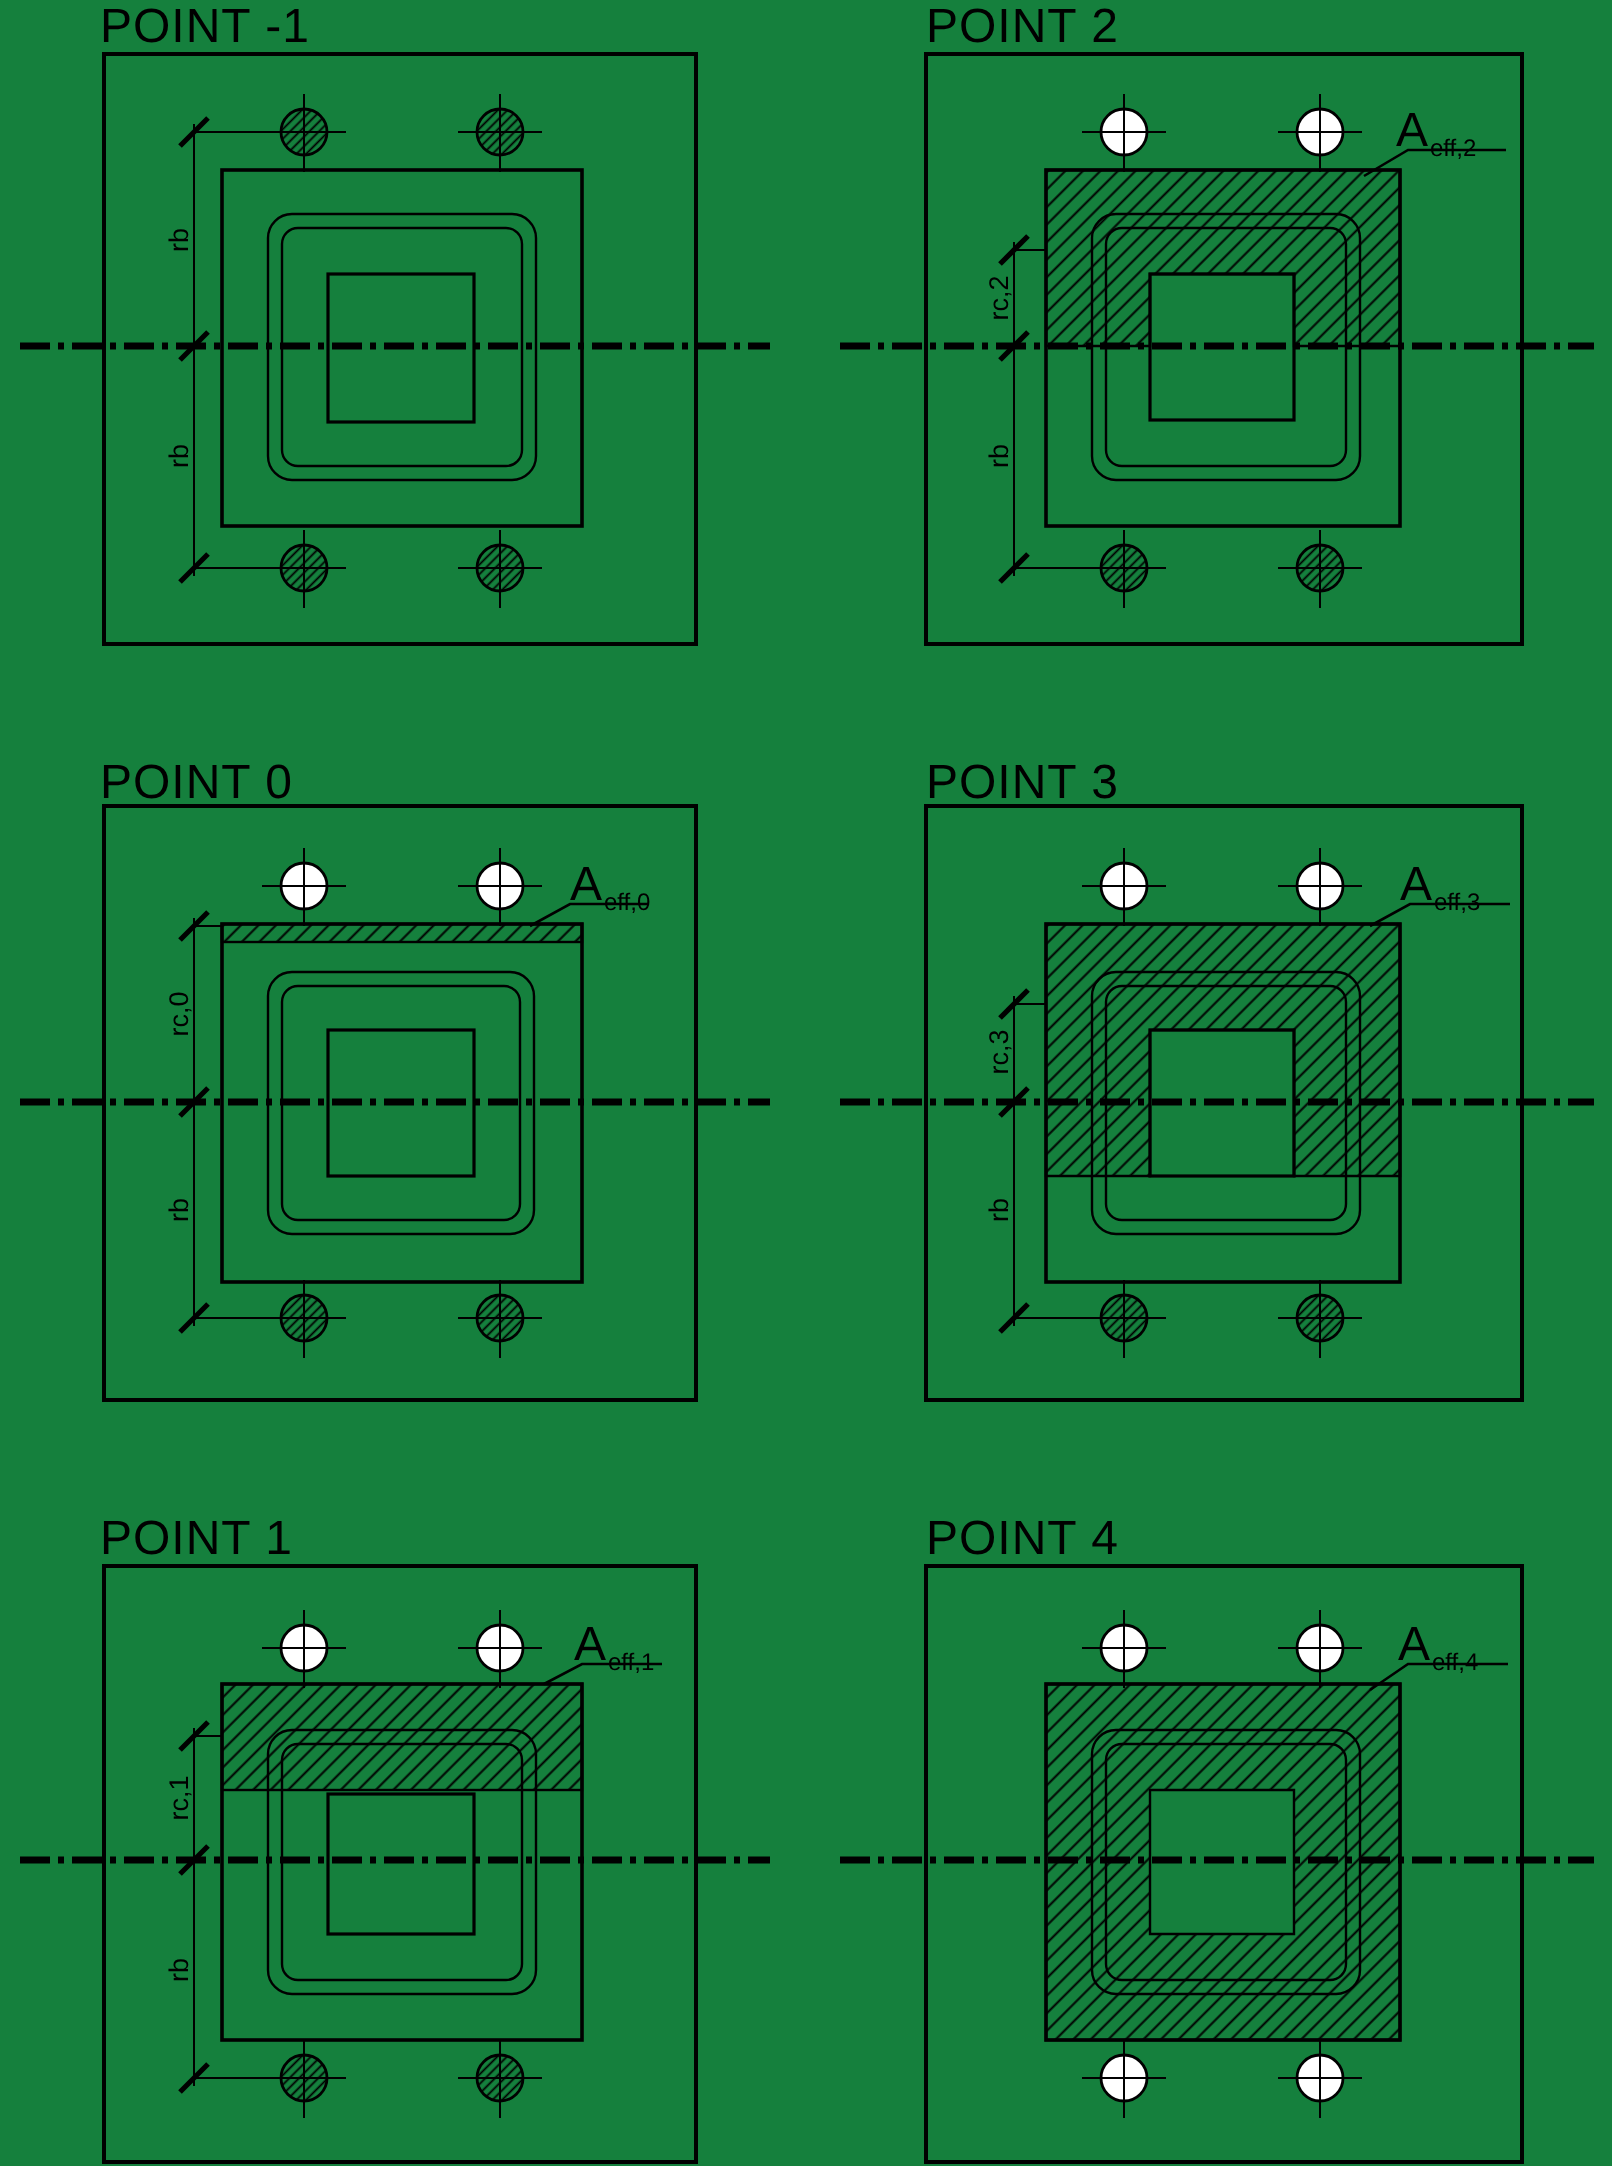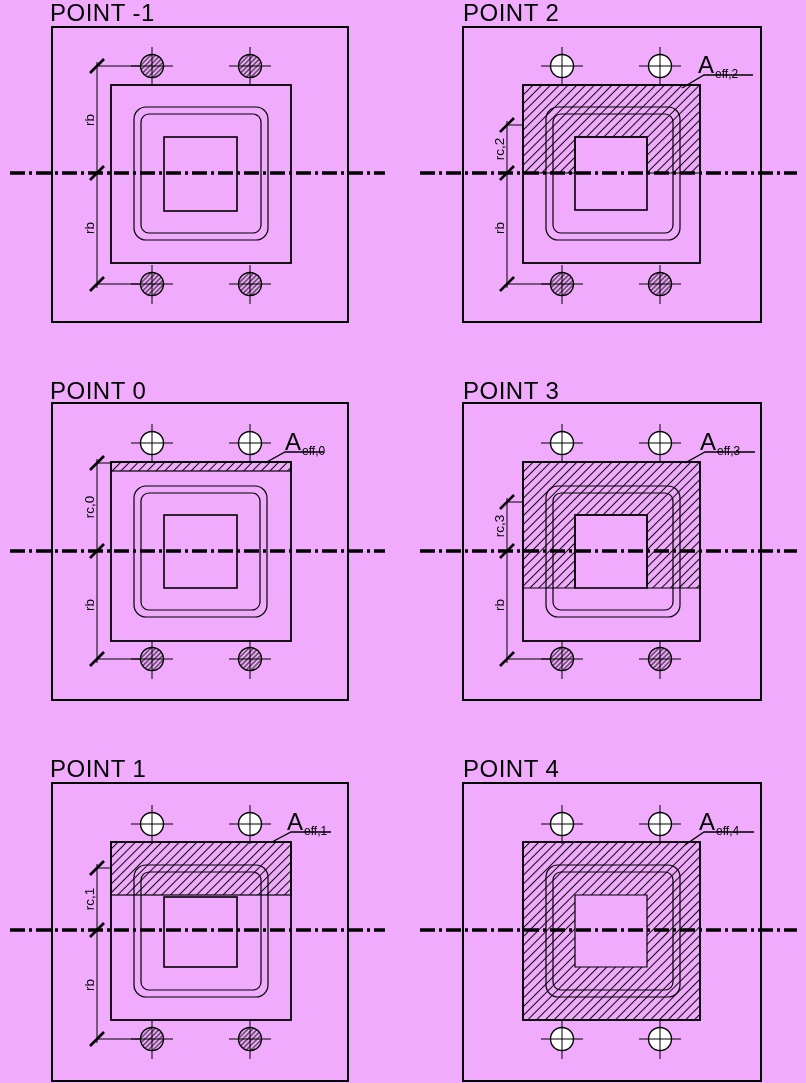--- a/index.html
+++ b/index.html
@@ -1,16 +1,16 @@
 <!DOCTYPE html>
 <html><head>
 <meta charset="utf-8">
 <style>
   html,body{margin:0;padding:0;background:#ffffff;}
-  .canvas{position:relative;width:806px;height:1083px;background:#f0abfc;overflow:hidden;}
+  .canvas{position:relative;width:806px;height:1083px;background:#15803d;overflow:hidden;}
   svg{display:block;}
   svg text{fill:#000;font-family:"Liberation Sans",sans-serif;}
   .title{font-size:24px;letter-spacing:.5px;}
   .dlab{font-size:13.5px;}
   .aeff{font-size:24px;}
   .asub{font-size:12px;}
   .box{fill:none;stroke:#000;stroke-width:2;}
   .plate{fill:none;stroke:#000;stroke-width:1.8;}
   .tube{fill:none;stroke:#000;stroke-width:1.2;}
   .cav{fill:none;stroke:#000;stroke-width:1.6;}

